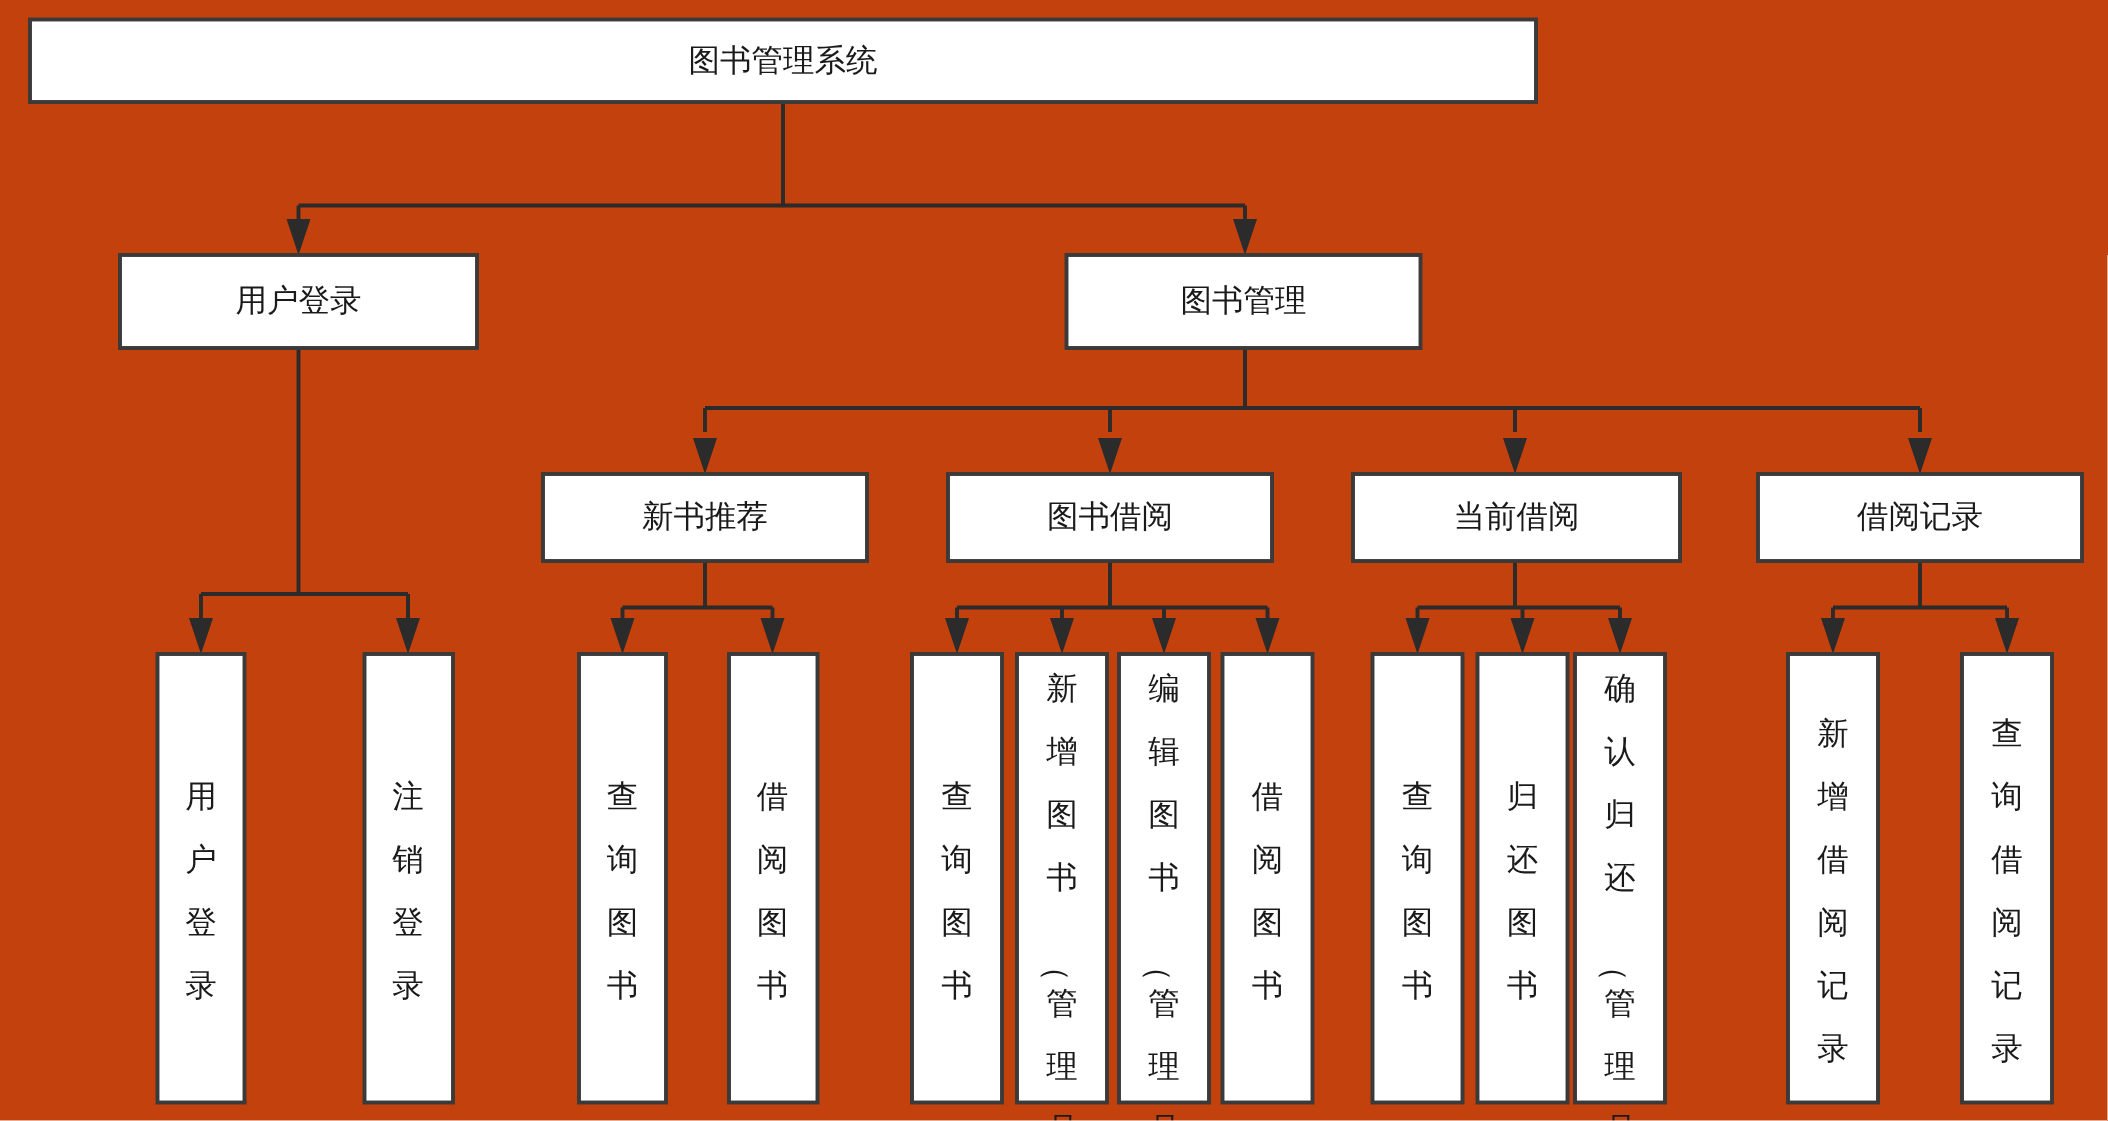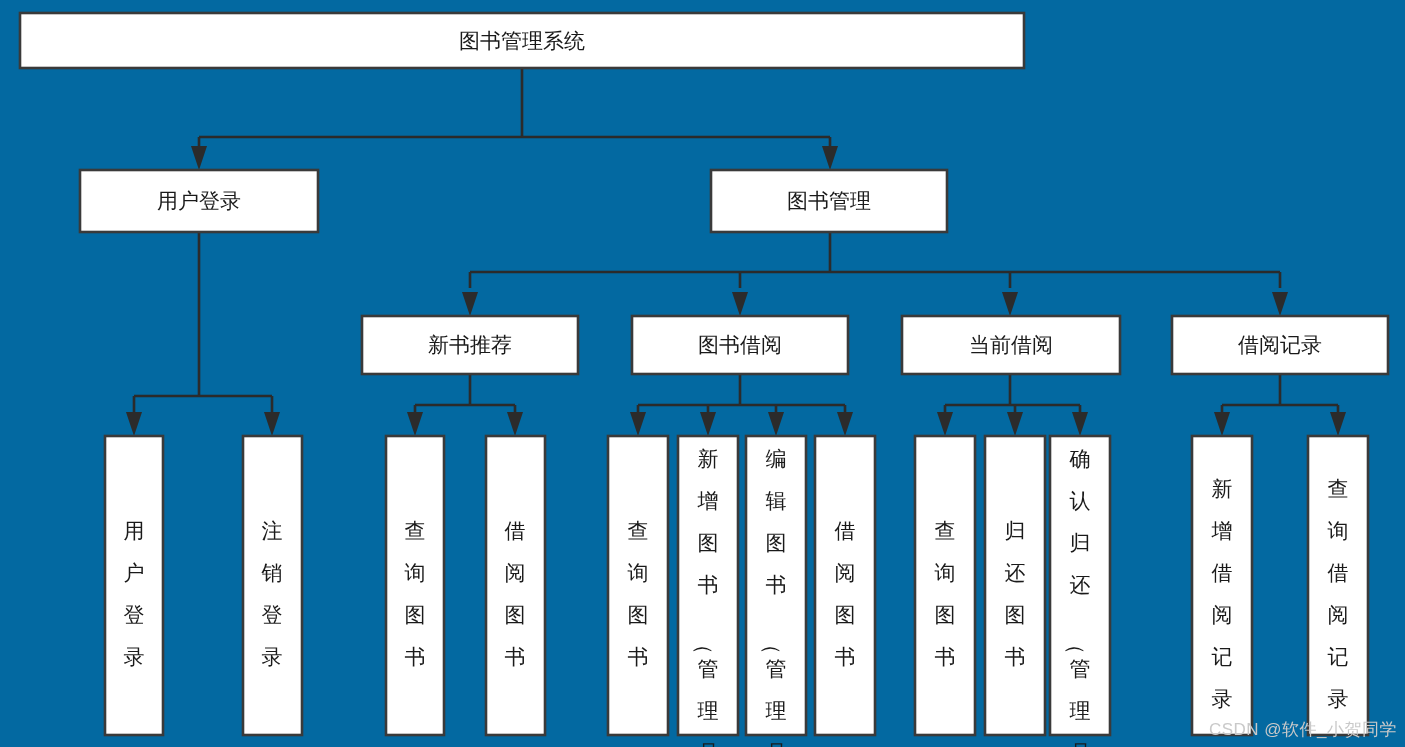--- a/index.html
+++ b/index.html
@@ -10,21 +10,21 @@
   body {
     width: 1405px;
     height: 747px;
     font-family: "Liberation Sans", sans-serif;
     overflow: hidden;
   }
   #diagram-root {
     position: relative;
     width: 1405px;
     height: 747px;
-    background: #0369a1;
+    background: #c2410c;
   }
   svg.flow {
     position: absolute;
     left: 0;
     top: 0;
     width: 1405px;
     height: 747px;
   }
   .node-box {
     fill: #ffffff;
@@ -219,14 +219,13 @@
       <rect class="node-box" x="1192" y="436" width="60" height="299"></rect>
       <text class="node-label vert" x="1222" y="448" dominant-baseline="middle"><tspan x="1222" y="489.74">新</tspan><tspan x="1222" y="531.74">增</tspan><tspan x="1222" y="573.74">借</tspan><tspan x="1222" y="615.74">阅</tspan><tspan x="1222" y="657.74">记</tspan><tspan x="1222" y="699.74">录</tspan></text>
     </g>
     <g>
       <rect class="node-box" x="1308" y="436" width="60" height="299"></rect>
       <text class="node-label vert" x="1338" y="448" dominant-baseline="middle"><tspan x="1338" y="489.74">查</tspan><tspan x="1338" y="531.74">询</tspan><tspan x="1338" y="573.74">借</tspan><tspan x="1338" y="615.74">阅</tspan><tspan x="1338" y="657.74">记</tspan><tspan x="1338" y="699.74">录</tspan></text>
     </g>
 
   </svg>
 
-  <div class="watermark">CSDN @软件_小贺同学</div>
 </div>
 
 </body></html>

